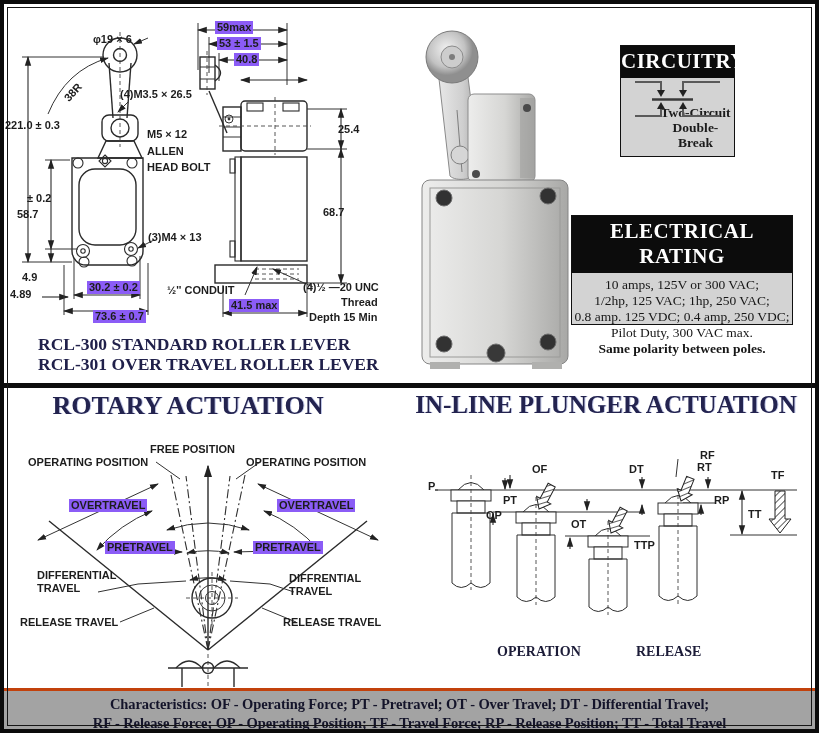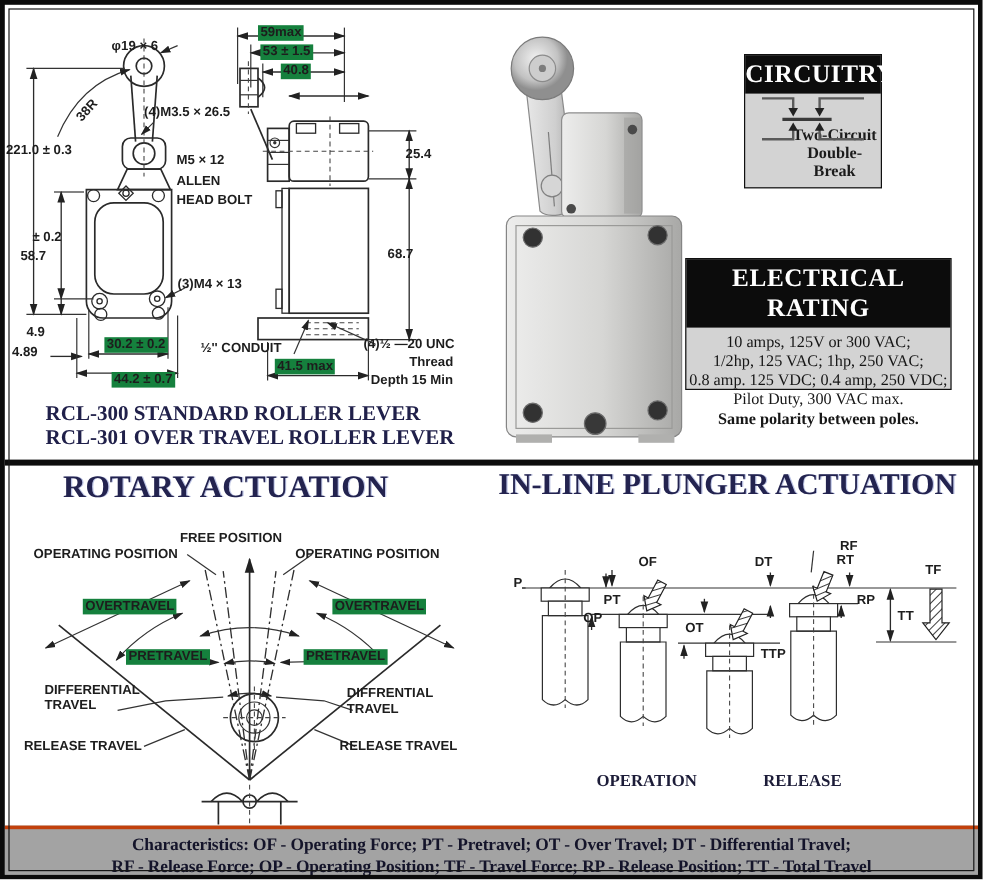--- a/index.html
+++ b/index.html
@@ -3,21 +3,21 @@
 <meta charset="utf-8">
 <style>
   html,body{margin:0;padding:0;background:#e8e8e8;}
   .page{position:relative;width:819px;height:733px;background:#ffffff;overflow:hidden;
         font-family:"Liberation Sans",sans-serif;}
   .outer-border{position:absolute;inset:0;border:4px solid #0b0b0b;pointer-events:none;z-index:40;}
   .inner-border{position:absolute;inset:7px;border:1.5px solid #161616;pointer-events:none;z-index:39;}
   .divider{position:absolute;left:4px;right:4px;top:383px;height:5px;background:#0d0d0d;z-index:5;}
 
   .lbl{position:absolute;font:bold 11px/13px "Liberation Sans",sans-serif;color:#1d1d1d;white-space:nowrap;z-index:6;}
-  .mask{background:#15803d;padding:0 2px;}
+  .mask{background:#8b5cf6;padding:0 2px;}
   .model-title{position:absolute;left:38px;top:334px;font:bold 17.5px/20px "Liberation Serif",serif;color:#20204a;z-index:6;}
   .section-title{position:absolute;top:391px;text-align:center;font-weight:bold;font-family:"Liberation Serif",serif;
                  color:#23234f;text-shadow:1px 0 0 rgba(70,90,180,.35);z-index:6;}
   #rotary-title{left:28px;width:320px;font-size:26px;}
   #plunger-title{left:404px;width:404px;font-size:25px;}
 
   .panel{position:absolute;border:1.5px solid #101010;background:#d3d3d3;z-index:6;}
   .panel-header{background:#0c0c0c;color:#fff;text-align:center;font-family:"Liberation Serif",serif;
                 font-weight:bold;font-size:21px;padding:3px 0 4px;letter-spacing:.5px;}
   .circ-caption{text-align:center;font:bold 13.5px/15px "Liberation Serif",serif;color:#1b1b1b;padding-left:36px;}
@@ -114,21 +114,21 @@
   <div class="lbl" style="left:93px;top:33px;">φ19 × 6</div>
   <div class="lbl" style="left:63px;top:86px;transform:rotate(-48deg);">38R</div>
   <div class="lbl" style="left:120px;top:88px;">(4)M3.5 × 26.5</div>
   <div class="lbl" style="left:5px;top:119px;">221.0 ± 0.3</div>
   <div class="lbl" style="left:27px;top:192px;">± 0.2</div>
   <div class="lbl" style="left:17px;top:208px;">58.7</div>
   <div class="lbl" style="left:148px;top:231px;">(3)M4 × 13</div>
   <div class="lbl" style="left:22px;top:271px;">4.9</div>
   <div class="lbl" style="left:10px;top:288px;">4.89</div>
   <div class="lbl mask" style="left:87px;top:281px;">30.2 ± 0.2</div>
-  <div class="lbl mask" style="left:93px;top:310px;">44.2 ± 0.7</div>
+  <div class="lbl mask" style="left:93px;top:310px;">73.6 ± 0.7</div>
 
   <svg style="left:195px;top:15px;" width="195" height="315" viewBox="0 0 195 315">
     <g>
       <line class="dim" x1="3" y1="15" x2="92" y2="15" marker-start="url(#ar)" marker-end="url(#ar)"></line>
       <line class="thin" x1="3" y1="8" x2="3" y2="55"></line>
       <line class="thin" x1="92" y1="8" x2="92" y2="70"></line>
       <line class="dim" x1="14" y1="29" x2="92" y2="29" marker-start="url(#ar)" marker-end="url(#ar)"></line>
       <line class="thin" x1="14" y1="22" x2="14" y2="58"></line>
       <line class="dim" x1="24" y1="45" x2="92" y2="45" marker-start="url(#ar)" marker-end="url(#ar)"></line>
       <line class="thin" x1="24" y1="38" x2="24" y2="66"></line>

